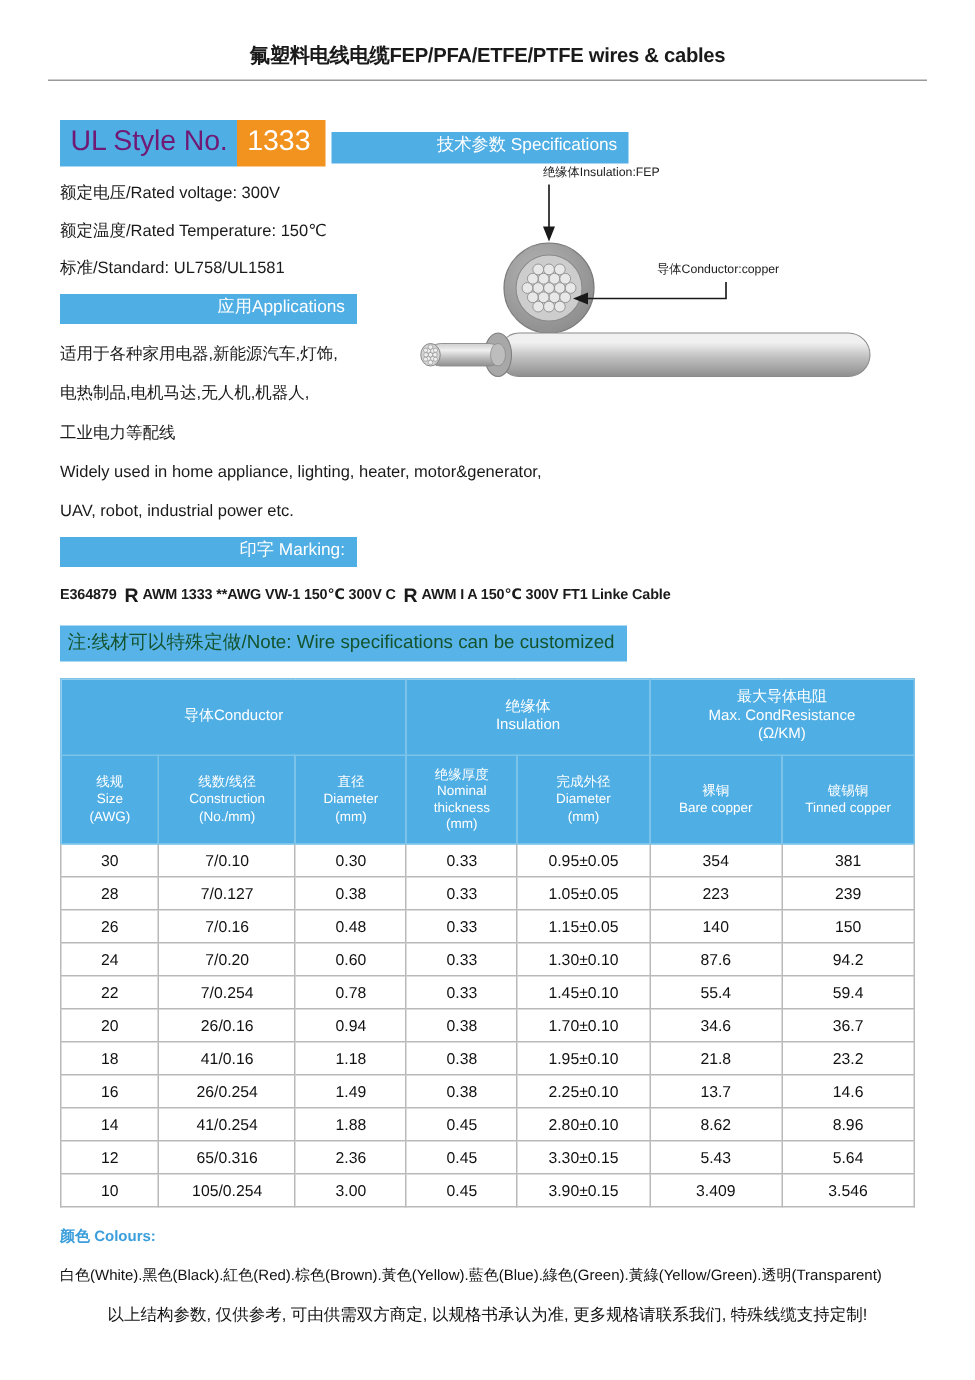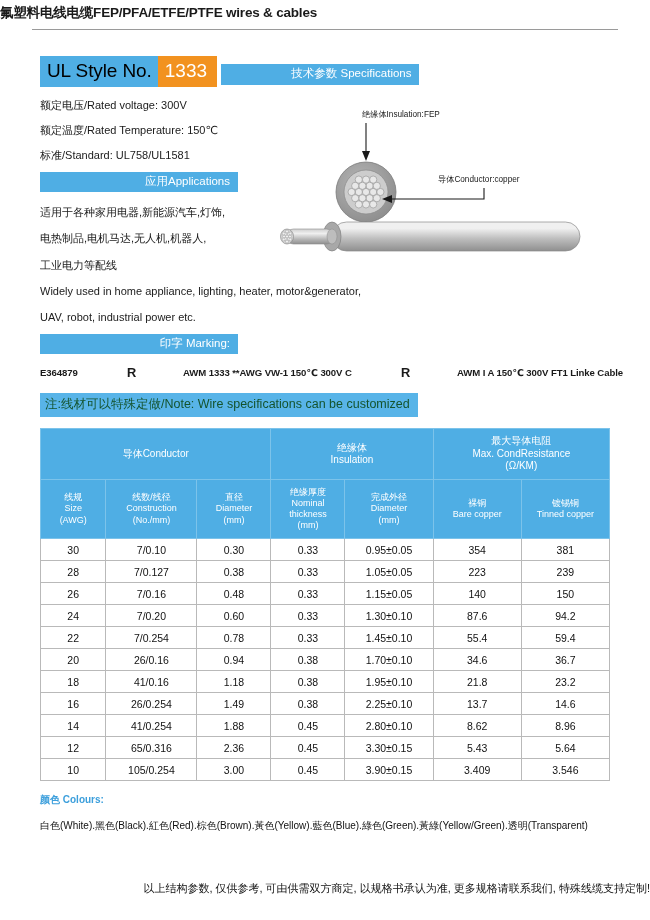--- a/index.html
+++ b/index.html
@@ -11,21 +11,22 @@
     height: 920px;
     background: #ffffff;
     font-family: "Liberation Sans", "DejaVu Sans", sans-serif;
     color: #1a1a1a;
     position: relative;
     overflow: hidden;
   }
 
   
   .page-header {
-    padding-top: 4px;
+    padding-top: 28px;
+    text-align: center;
   }
   .page-header-title {
     font-size: 13.5px;
     font-weight: bold;
     color: #1a1a1a;
     letter-spacing: -0.2px;
   }
   .header-rule {
     margin: 7px 32px 0 32px;
     border-top: 1px solid #9a9a9a;
@@ -38,21 +39,21 @@
   }
 
   
   .ul-badge {
     display: inline-flex;
     align-items: stretch;
     margin-top: 26px;
   }
   .ul-badge-left {
     background: #4FAEE4;
-    color: #000000;
+    color: #701a75;
     font-size: 19px;
     padding: 3px 6px 4px 7px;
     line-height: 1.25;
     letter-spacing: -0.1px;
   }
   .ul-badge-right {
     background: #F2921F;
     color: #ffffff;
     font-size: 19px;
     font-weight: normal;
@@ -91,21 +92,20 @@
   
   .marking-line {
     font-size: 9.6px;
     margin-top: 12px;
     font-weight: bold;
     letter-spacing: -0.1px;
     display: flex;
     align-items: center;
     flex-wrap: nowrap;
     white-space: nowrap;
-    gap: 44px;
   }
   .marking-line .seg { margin-right: 4px; }
   .ul-mark {
     display: inline-block;
     font-size: 13px;
     font-weight: bold;
     transform: scaleX(-1);
     margin: 0 3px 0 1px;
     line-height: 1;
   }
@@ -169,22 +169,22 @@
     margin-top: 12px;
     font-size: 10px;
     color: #111;
   }
 
   
   .footer {
     position: absolute;
     left: 0;
     right: 0;
-    bottom: 24px;
-    text-align: right;
+    bottom: 36px;
+    text-align: center;
     font-size: 11px;
     color: #111;
   }
 
   
   .diagram {
     position: absolute;
     left: 270px;
     top: 104px;
     width: 350px;

